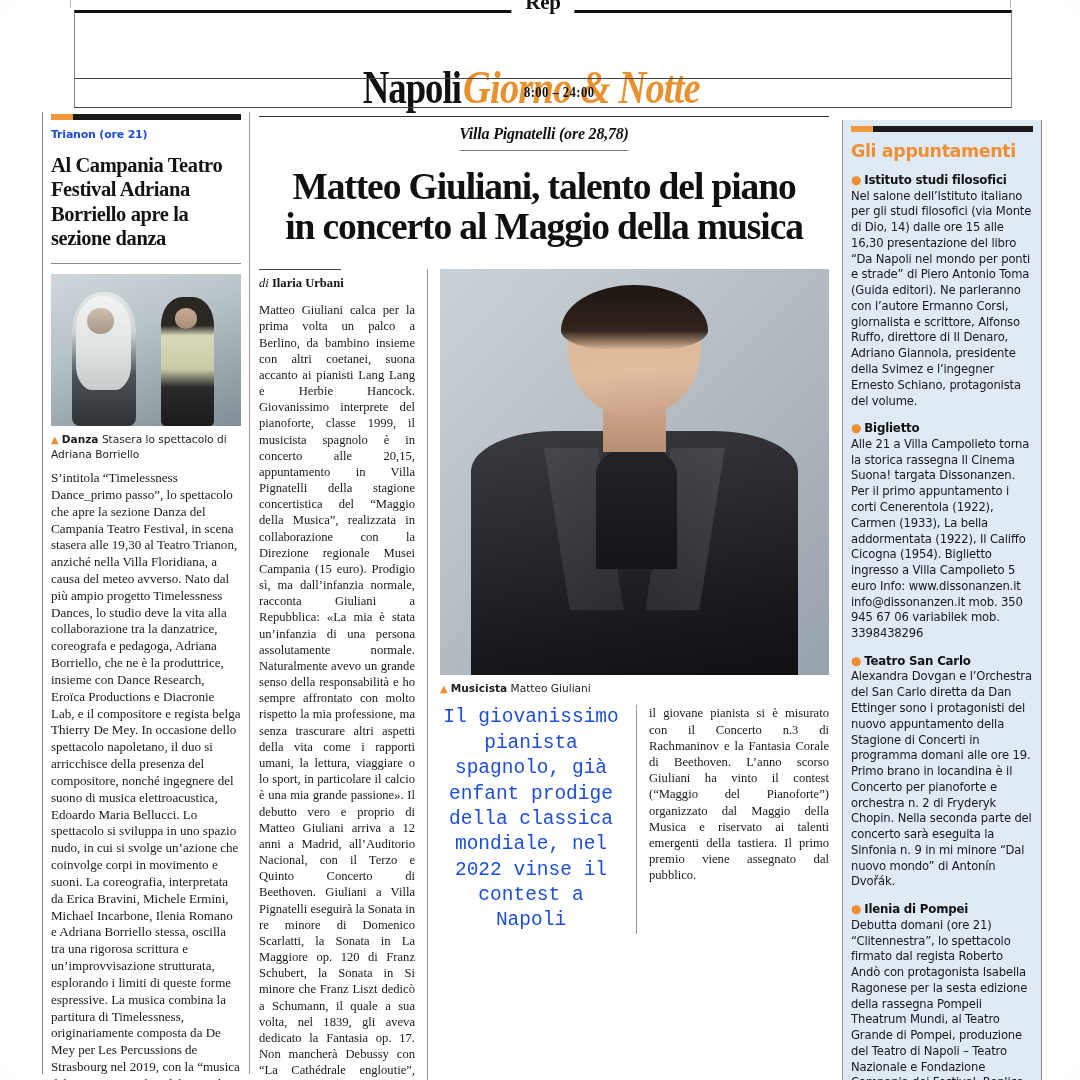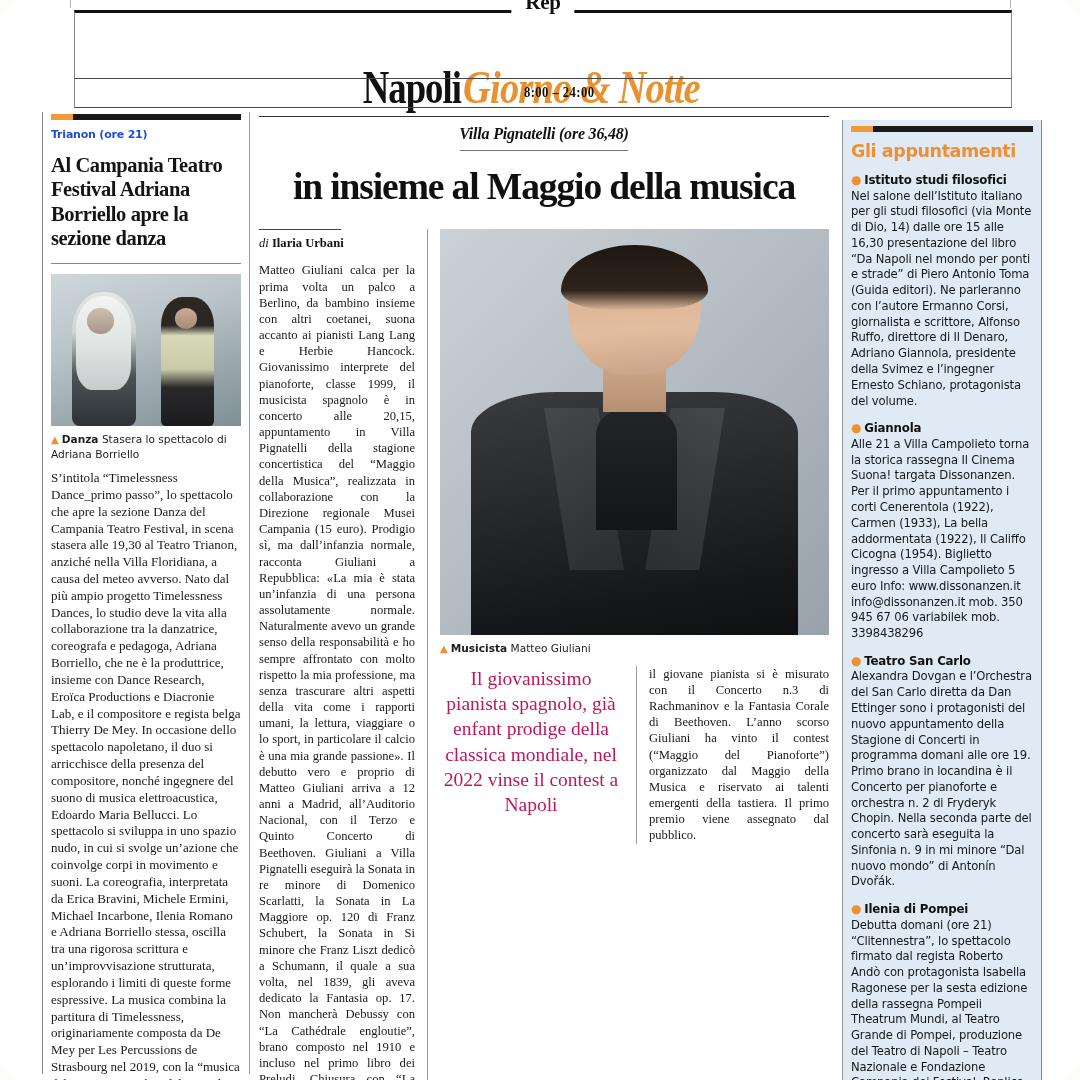--- a/index.html
+++ b/index.html
@@ -280,25 +280,25 @@
     position: absolute; left: 56%; top: 44%; width: 14%; height: 40%;
     background: linear-gradient(210deg, #46474b 0%, #2c2d31 100%);
     transform: skewX(-9deg);
   }
 
   .cap-main { margin-top: 6px; }
 
   .quote-grid { display: flex; margin-top: 10px; gap: 0; }
   .pullquote {
     width: 196px;
-    font-family: Liberation Serif, serif;
+    font-family: Liberation Mono, monospace;
     font-size: 19.5px;
     line-height: 1.3;
     text-align: center;
-    color: #be185d;
+    color: #1d4ed8;
     padding-right: 14px;
   }
   .quote-tail {
     flex: 1;
     border-left: 1.2px solid #9a9a9a;
     padding-left: 12px;
     font-family: "Liberation Serif", serif;
     font-size: 12.6px;
     line-height: 1.285;
     text-align: justify;
@@ -368,25 +368,26 @@
         <span class="tri">▲</span><b>Danza</b>
         <span>Stasera lo spettacolo di Adriana Borriello</span>
       </div>
 
       <div class="body-left">S’intitola “Timelessness Dance_primo passo”, lo spettacolo che apre la sezione Danza del Campania Teatro Festival, in scena stasera alle 19,30 al Teatro Trianon, anziché nella Villa Floridiana, a causa del meteo avverso. Nato dal più ampio progetto Timelessness Dances, lo studio deve la vita alla collaborazione tra la danzatrice, coreografa e pedagoga, Adriana Borriello, che ne è la produttrice, insieme con Dance Research, Eroïca Productions e Diacronie Lab, e il compositore e regista belga Thierry De Mey. In occasione dello spettacolo napoletano, il duo si arricchisce della presenza del compositore, nonché ingegnere del suono di musica elettroacustica, Edoardo Maria Bellucci. Lo spettacolo si sviluppa in uno spazio nudo, in cui si svolge un’azione che coinvolge corpi in movimento e suoni. La coreografia, interpretata da Erica Bravini, Michele Ermini, Michael Incarbone, Ilenia Romano e Adriana Borriello stessa, oscilla tra una rigorosa scrittura e un’improvvisazione strutturata, esplorando i limiti di queste forme espressive. La musica combina la partitura di Timelessness, originariamente composta da De Mey per Les Percussions de Strasbourg nel 2019, con la “musica del movimento” che, elaborata da Bellucci, rappresenta il punto di massima convergenza tra scrittura coreografica e musicale, tra dimensione acustica ed elettronica. Spostata a data da destinarsi l’apertura della rassegna “Il cinema giovane” a cura di Roberto d’Avascio per Arcimovie.</div>
 
     </div>
 
     <div class="col-mid">
       <div class="mid-rule"></div>
-      <div class="overline-mid">Villa Pignatelli (ore 36,48)</div>
+      <div class="overline-mid">Villa Pignatelli (ore 28,78)</div>
       <div class="ol-underline"></div>
 
       <div class="headline">
-        <div>in insieme al Maggio della musica</div>
+        <div>Matteo Giuliani, talento del piano</div>
+        <div>in concerto al Maggio della musica</div>
       </div>
 
       <div class="mid-grid">
         <div class="mid-text-col">
           <div class="byline-rule"></div>
           <div class="byline">
             <i>di</i>
             <span>Ilaria Urbani</span>
           </div>
           <div class="body-just">Matteo Giuliani calca per la prima volta un palco a Berlino, da bambino insieme con altri coetanei, suona accanto ai pianisti Lang Lang e Herbie Hancock. Giovanissimo interprete del pianoforte, classe 1999, il musicista spagnolo è in concerto alle 20,15, appuntamento in Villa Pignatelli della stagione concertistica del “Maggio della Musica”, realizzata in collaborazione con la Direzione regionale Musei Campania (15 euro). Prodigio sì, ma dall’infanzia normale, racconta Giuliani a Repubblica: «La mia è stata un’infanzia di una persona assolutamente normale. Naturalmente avevo un grande senso della responsabilità e ho sempre affrontato con molto rispetto la mia professione, ma senza trascurare altri aspetti della vita come i rapporti umani, la lettura, viaggiare o lo sport, in particolare il calcio è una mia grande passione». Il debutto vero e proprio di Matteo Giuliani arriva a 12 anni a Madrid, all’Auditorio Nacional, con il Terzo e Quinto Concerto di Beethoven. Giuliani a Villa Pignatelli eseguirà la Sonata in re minore di Domenico Scarlatti, la Sonata in La Maggiore op. 120 di Franz Schubert, la Sonata in Si minore che Franz Liszt dedicò a Schumann, il quale a sua volta, nel 1839, gli aveva dedicato la Fantasia op. 17. Non mancherà Debussy con “La Cathédrale engloutie”, brano composto nel 1910 e incluso nel primo libro dei Preludi. Chiusura con “La valse” di Maurice Ravel. All’Auditorio Ciudad de León</div>
@@ -425,21 +426,21 @@
 
       <div class="appt">
         <div class="appt-head">
           <span class="dot">●</span><span>Istituto studi filosofici</span>
         </div>
         <div class="appt-body">Nel salone dell’Istituto italiano per gli studi filosofici (via Monte di Dio, 14) dalle ore 15 alle 16,30 presentazione del libro “Da Napoli nel mondo per ponti e strade” di Piero Antonio Toma (Guida editori). Ne parleranno con l’autore Ermanno Corsi, giornalista e scrittore, Alfonso Ruffo, direttore di Il Denaro, Adriano Giannola, presidente della Svimez e l’ingegner Ernesto Schiano, protagonista del volume.</div>
       </div>
 
       <div class="appt">
         <div class="appt-head">
-          <span class="dot">●</span><span>Giannola</span>
+          <span class="dot">●</span><span>Biglietto</span>
         </div>
         <div class="appt-body">Alle 21 a Villa Campolieto torna la storica rassegna Il Cinema Suona! targata Dissonanzen. Per il primo appuntamento i corti Cenerentola (1922), Carmen (1933), La bella addormentata (1922), Il Califfo Cicogna (1954). Biglietto ingresso a Villa Campolieto 5 euro Info: www.dissonanzen.it info@dissonanzen.it mob. 350 945 67 06 variabilek mob. 3398438296</div>
       </div>
 
       <div class="appt">
         <div class="appt-head">
           <span class="dot">●</span><span>Teatro San Carlo</span>
         </div>
         <div class="appt-body">Alexandra Dovgan e l’Orchestra del San Carlo diretta da Dan Ettinger sono i protagonisti del nuovo appuntamento della Stagione di Concerti in programma domani alle ore 19. Primo brano in locandina è il Concerto per pianoforte e orchestra n. 2 di Fryderyk Chopin. Nella seconda parte del concerto sarà eseguita la Sinfonia n. 9 in mi minore “Dal nuovo mondo” di Antonín Dvořák.</div>
       </div>

